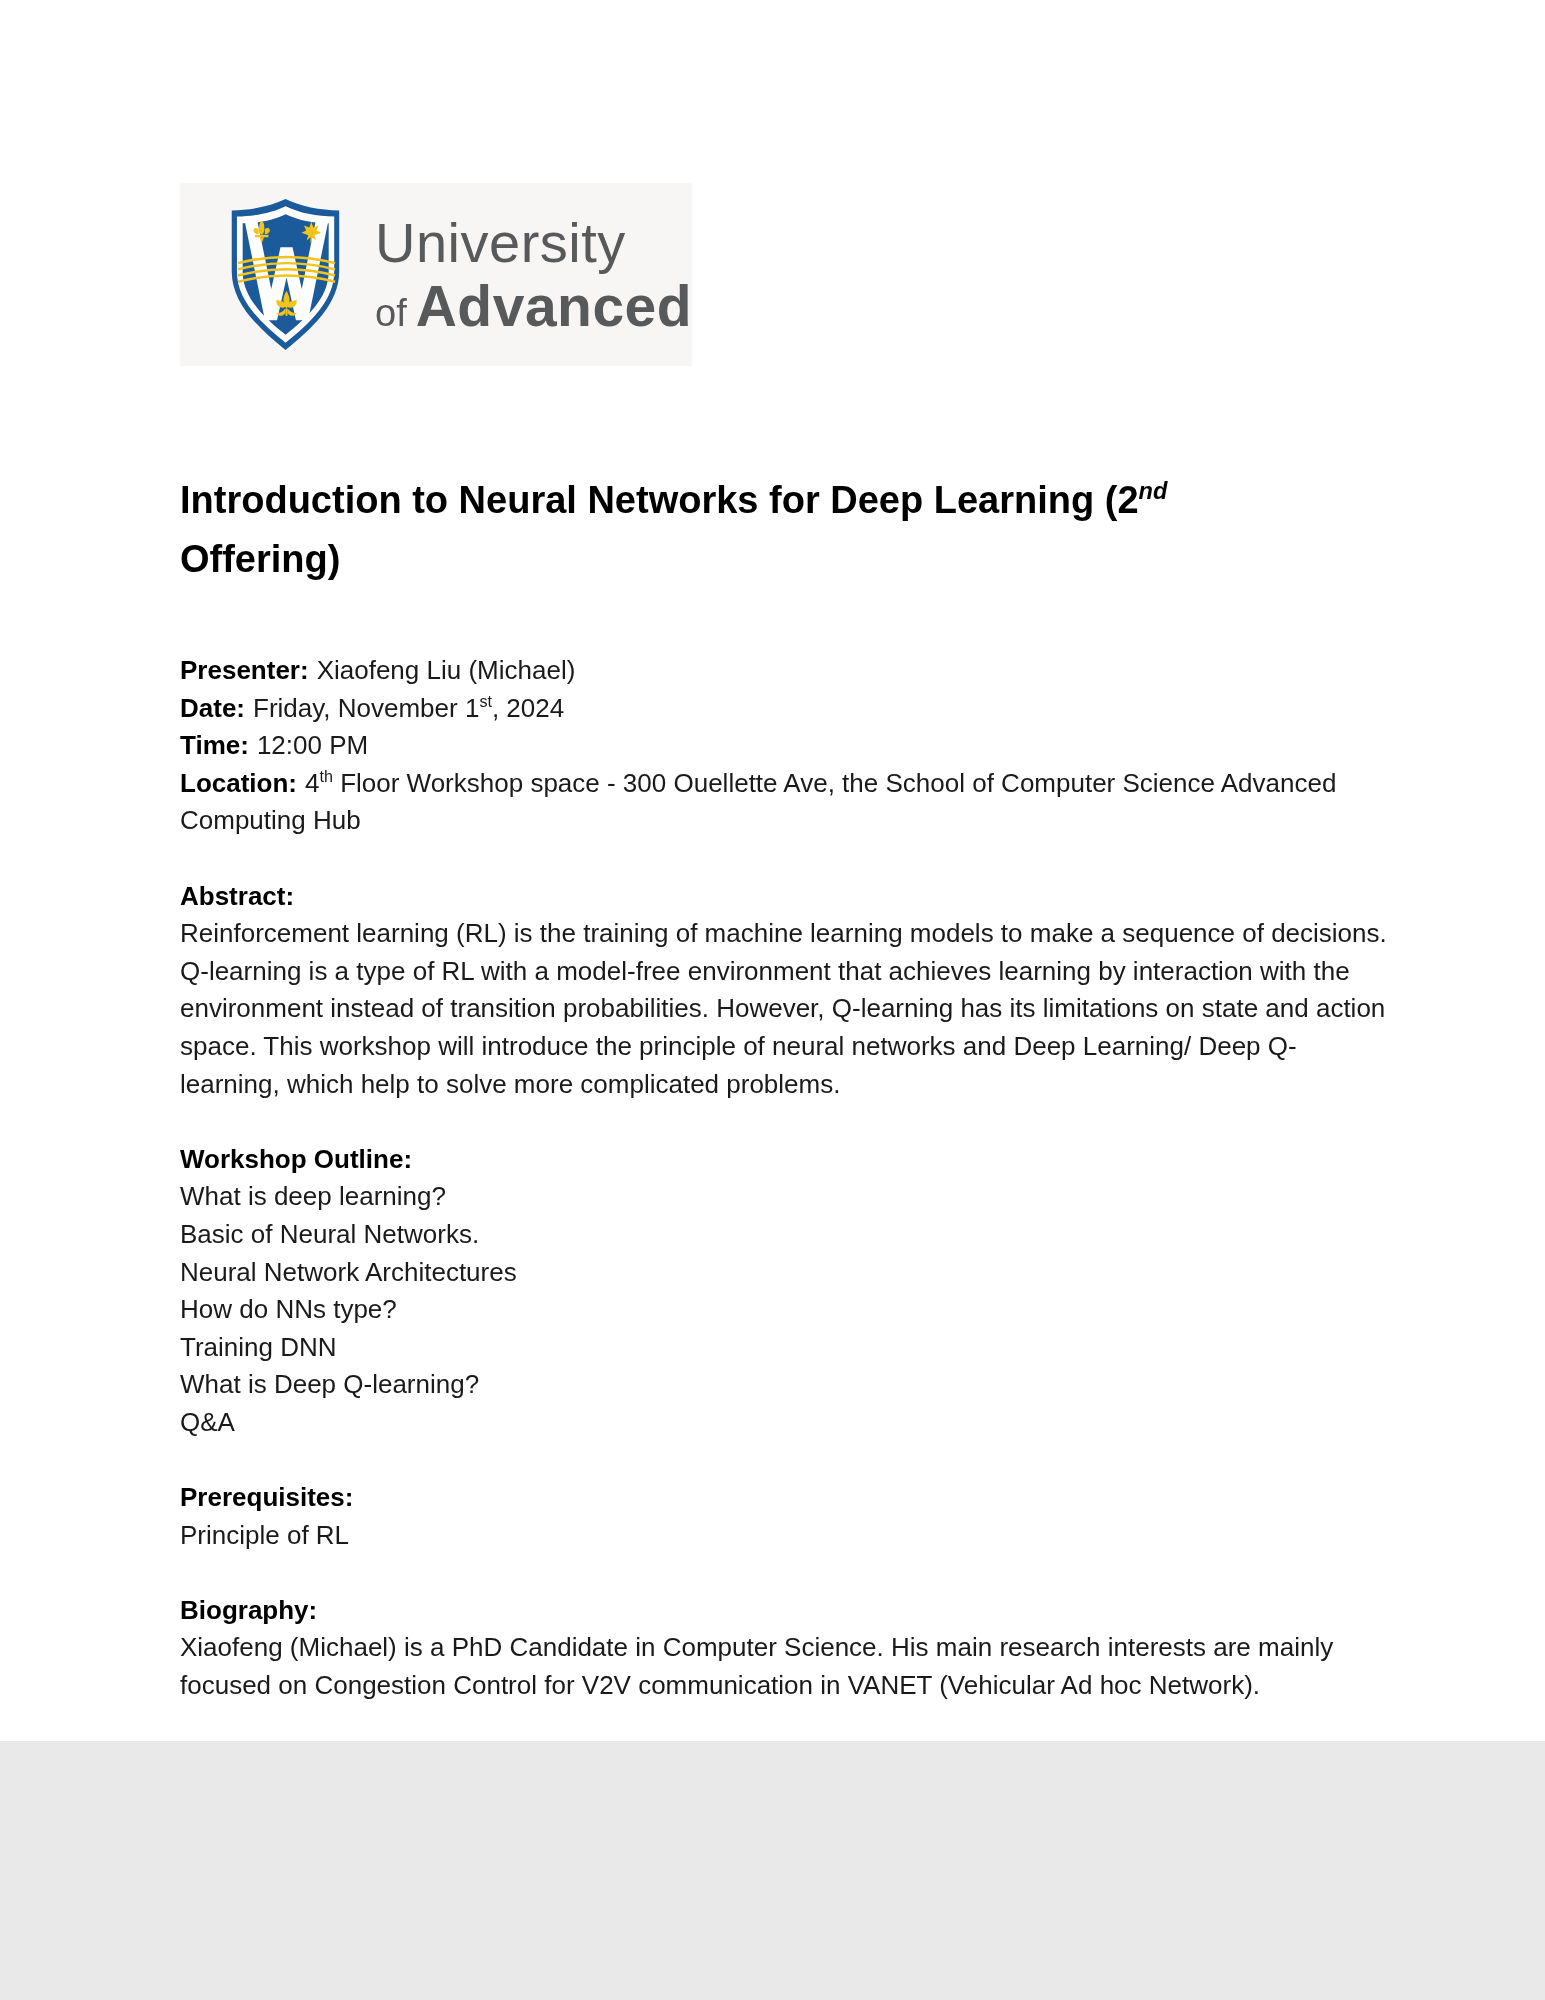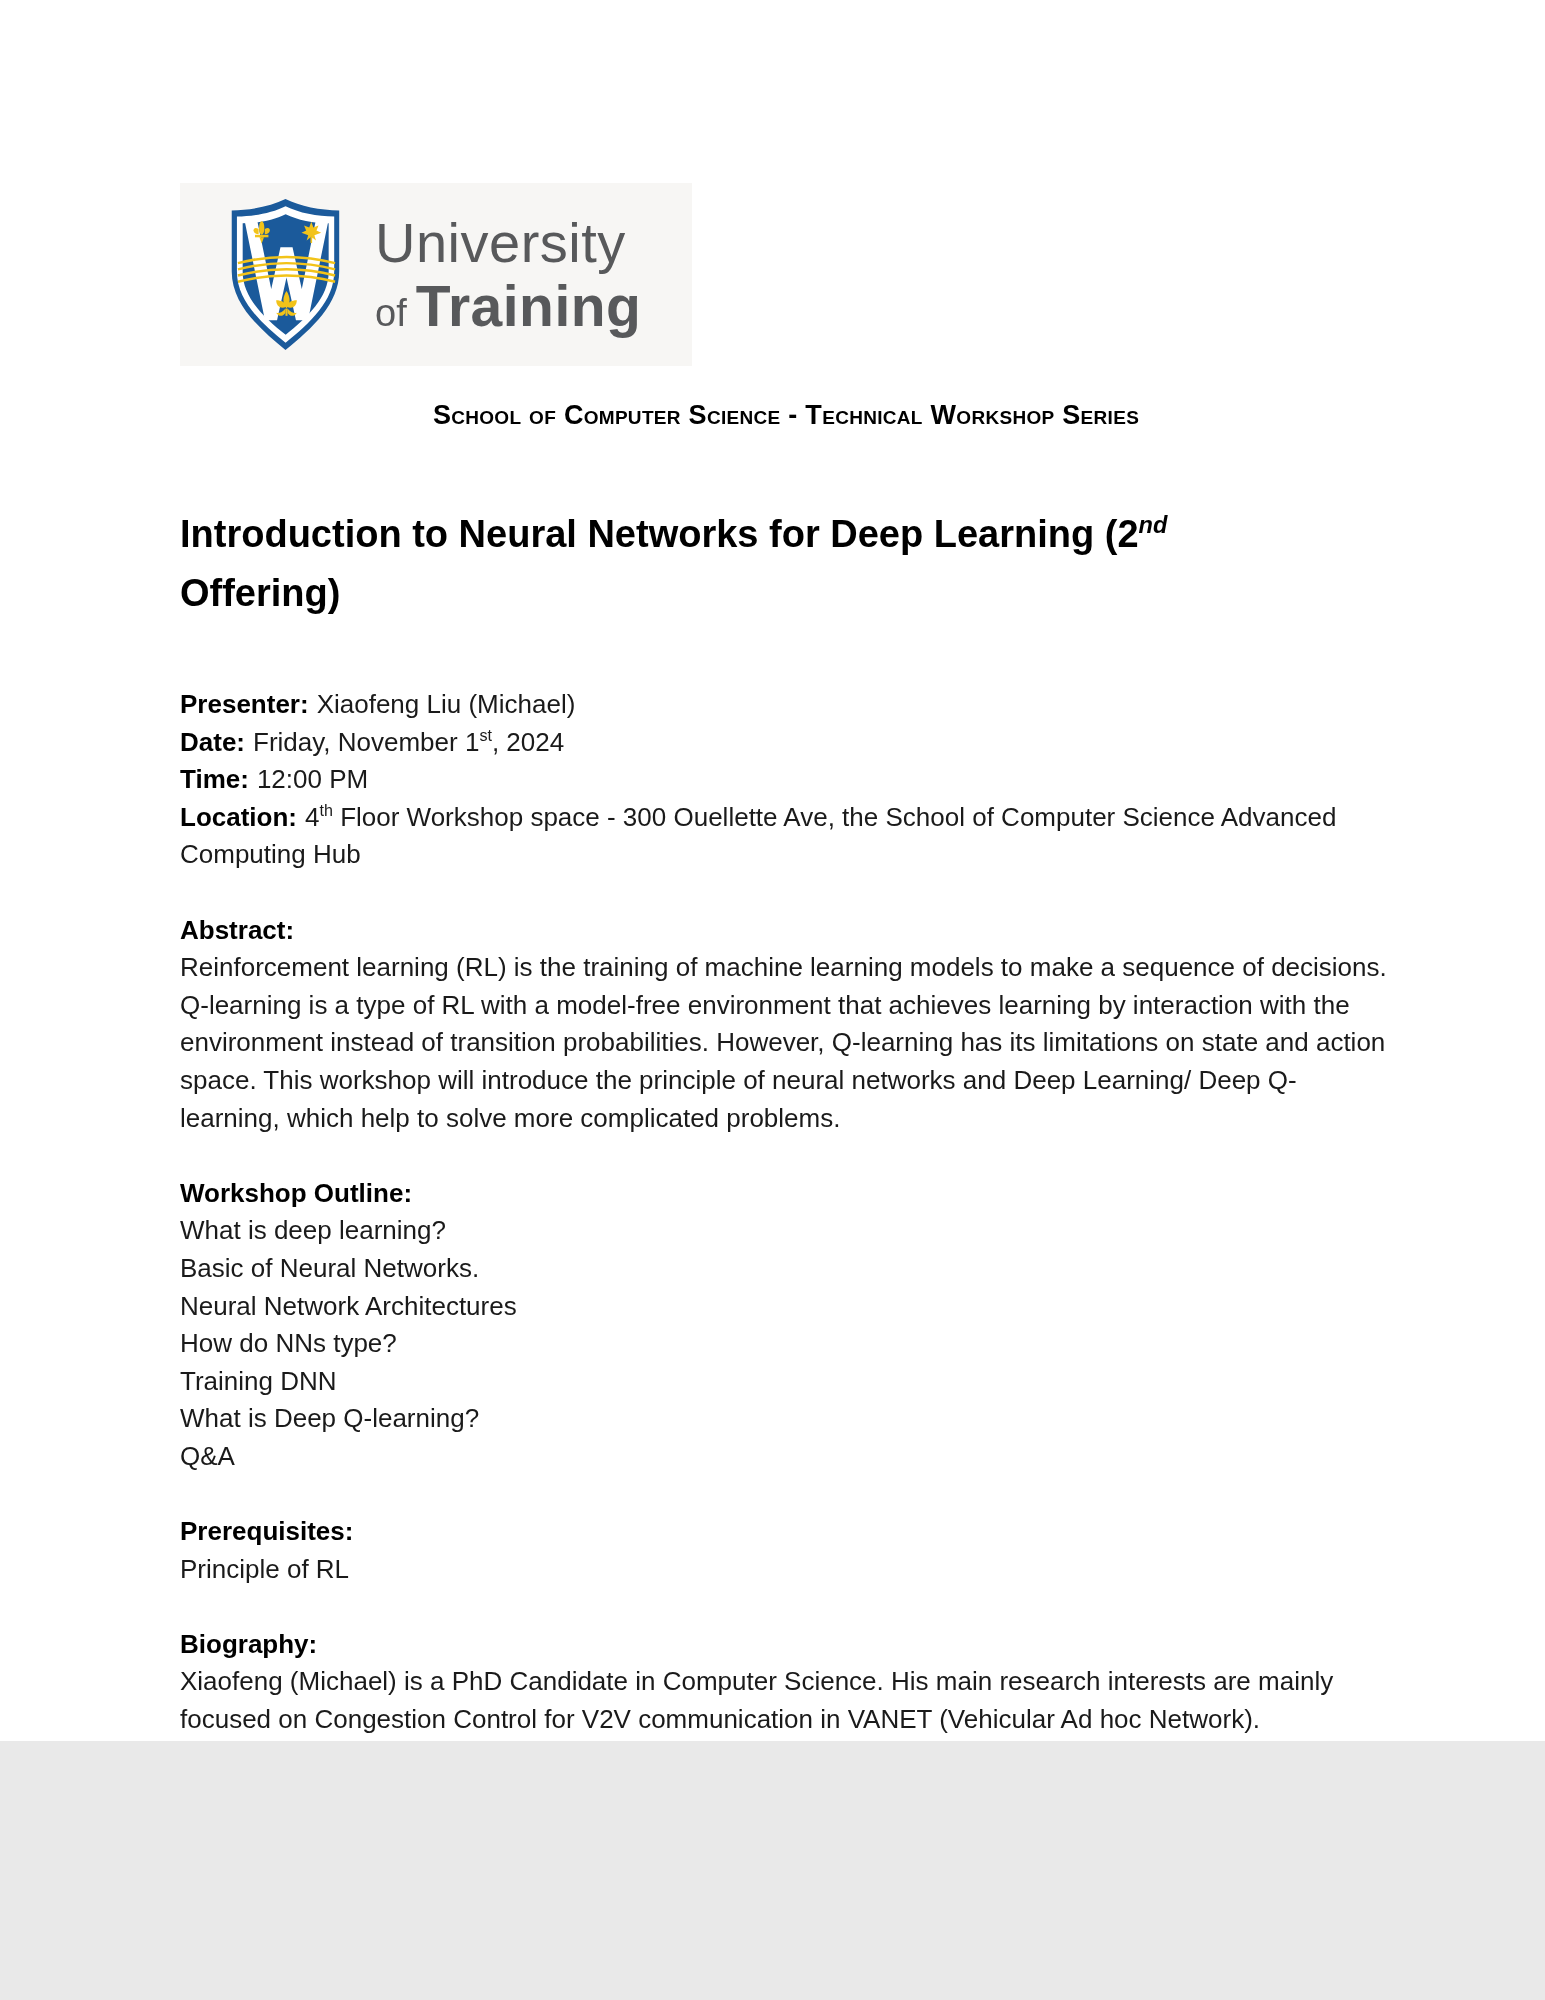--- a/index.html
+++ b/index.html
@@ -97,28 +97,27 @@
         <path d="M0 3 C-5 6 -10 3 -10 -3 C-5 -3 -1 -1 0 3 Z"></path>
         <path d="M-1 5 C-4 9 -8 10 -10 9 C-8 13 -3 13 -1 9 Z"></path>
         <path d="M1 5 C4 9 8 10 10 9 C8 13 3 13 1 9 Z"></path>
         <rect x="-1" y="5" width="2" height="7"></rect>
       </g>
     </svg>
     <div class="wordmark">
       <div class="wm-line1">University</div>
       <div class="wm-line2">
         <span class="wm-of">of</span>
-        <span class="wm-windsor">Training</span>
+        <span class="wm-windsor">Advanced</span>
       </div>
     </div>
   </div>
 
   <div class="content">
 
-    <div class="series-line">School of Computer Science - Technical Workshop Series</div>
 
     <h1 class="doc-title"><span>Introduction to Neural Networks for Deep Learning (2</span><sup>nd</sup><br><span>Offering)</span></h1>
 
     <div class="details">
       <div class="line">
         <span class="lbl">Presenter:</span><span class="val">Xiaofeng Liu (Michael)</span>
       </div>
       <div class="line">
         <span class="lbl">Date:</span><span class="val">Friday, November 1</span><sup class="ss">st</sup><span>, 2024</span>
       </div>

